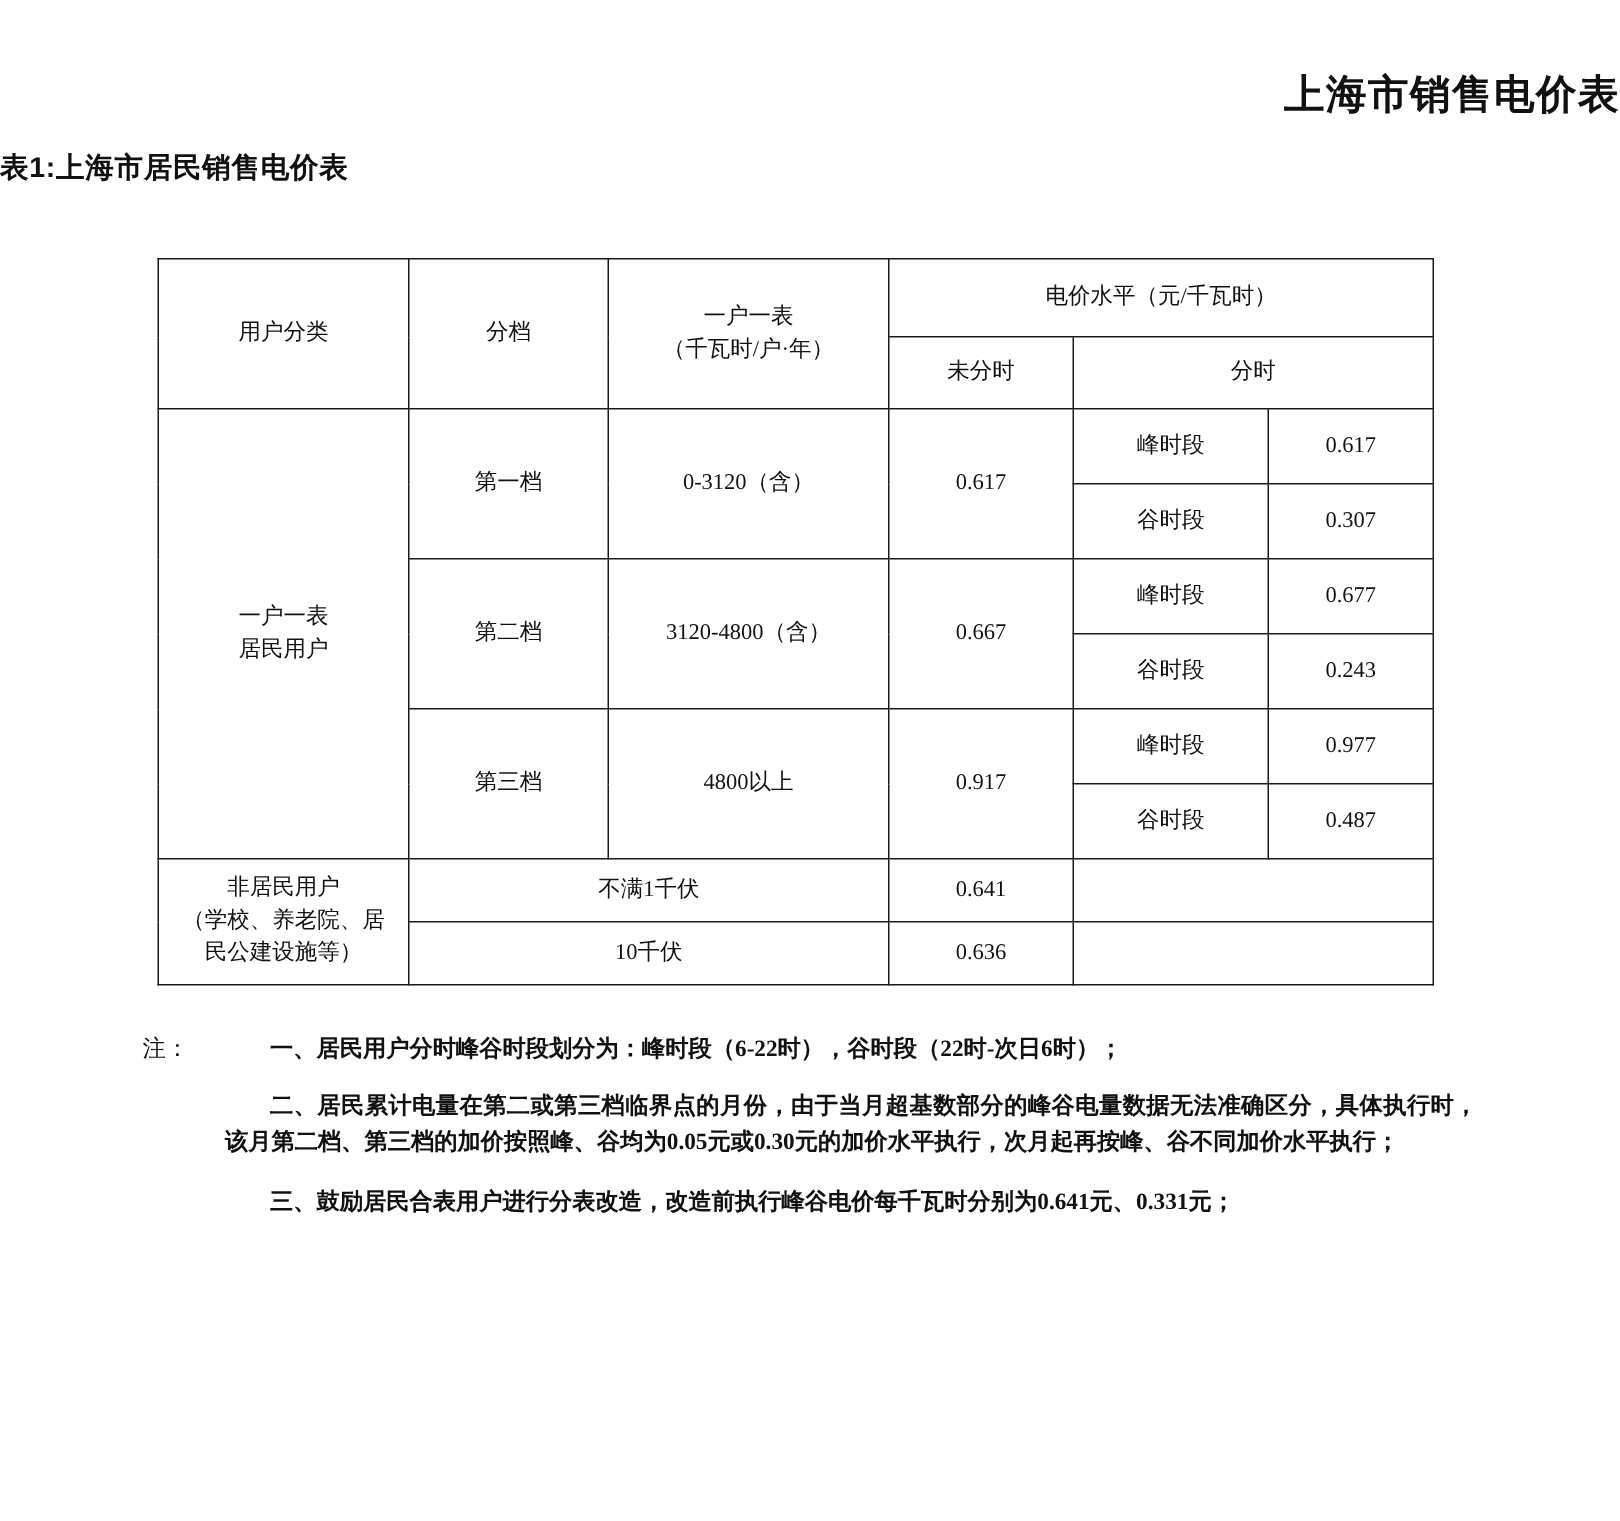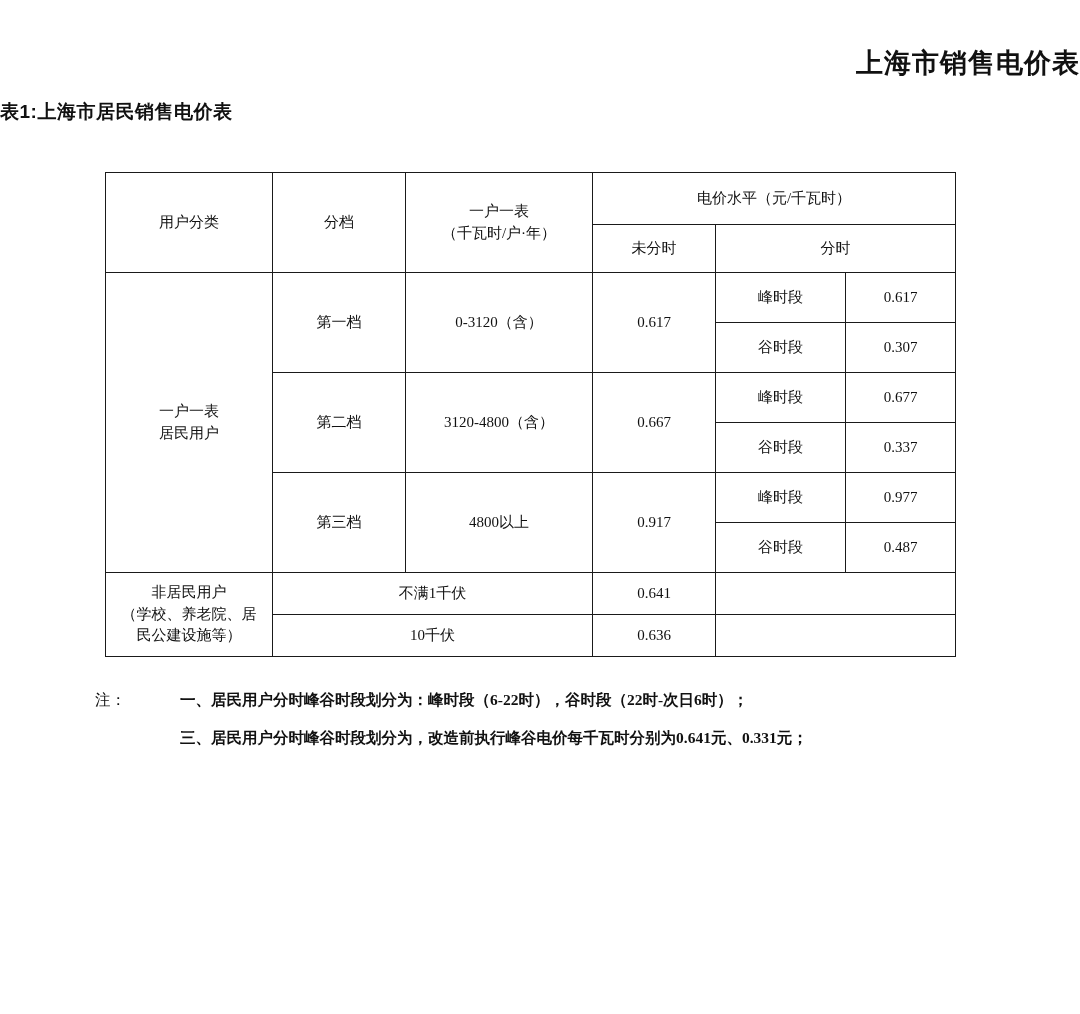--- a/index.html
+++ b/index.html
@@ -157,21 +157,21 @@
         <tr class="tier-row">
           <td rowspan="2">第二档</td>
           <td rowspan="2">3120-4800（含）</td>
           <td rowspan="2">0.667</td>
           <td>峰时段</td>
           <td>0.677</td>
         </tr>
 
         <tr class="tier-row">
           <td>谷时段</td>
-          <td>0.337</td>
+          <td>0.243</td>
         </tr>
 
         <tr class="tier-row">
           <td rowspan="2">第三档</td>
           <td rowspan="2">4800以上</td>
           <td rowspan="2">0.917</td>
           <td>峰时段</td>
           <td>0.977</td>
         </tr>
 
@@ -200,17 +200,21 @@
     </table>
   </div>
 
   <div class="notes">
     <div class="note-row">
       <div class="note-label">注：</div>
       <div class="note-body">一、居民用户分时峰谷时段划分为：峰时段（6-22时），谷时段（22时-次日6时）；</div>
     </div>
     <div class="note-row no-label spaced">
       <div class="note-label"></div>
-      <div class="note-body">三、居民用户分时峰谷时段划分为，改造前执行峰谷电价每千瓦时分别为0.641元、0.331元；</div>
+      <div class="note-body">二、居民累计电量在第二或第三档临界点的月份，由于当月超基数部分的峰谷电量数据无法准确区分，具体执行时，该月第二档、第三档的加价按照峰、谷均为0.05元或0.30元的加价水平执行，次月起再按峰、谷不同加价水平执行；</div>
+    </div>
+    <div class="note-row no-label spaced">
+      <div class="note-label"></div>
+      <div class="note-body">三、鼓励居民合表用户进行分表改造，改造前执行峰谷电价每千瓦时分别为0.641元、0.331元；</div>
     </div>
   </div>
 
 </div>
 
 </body></html>

